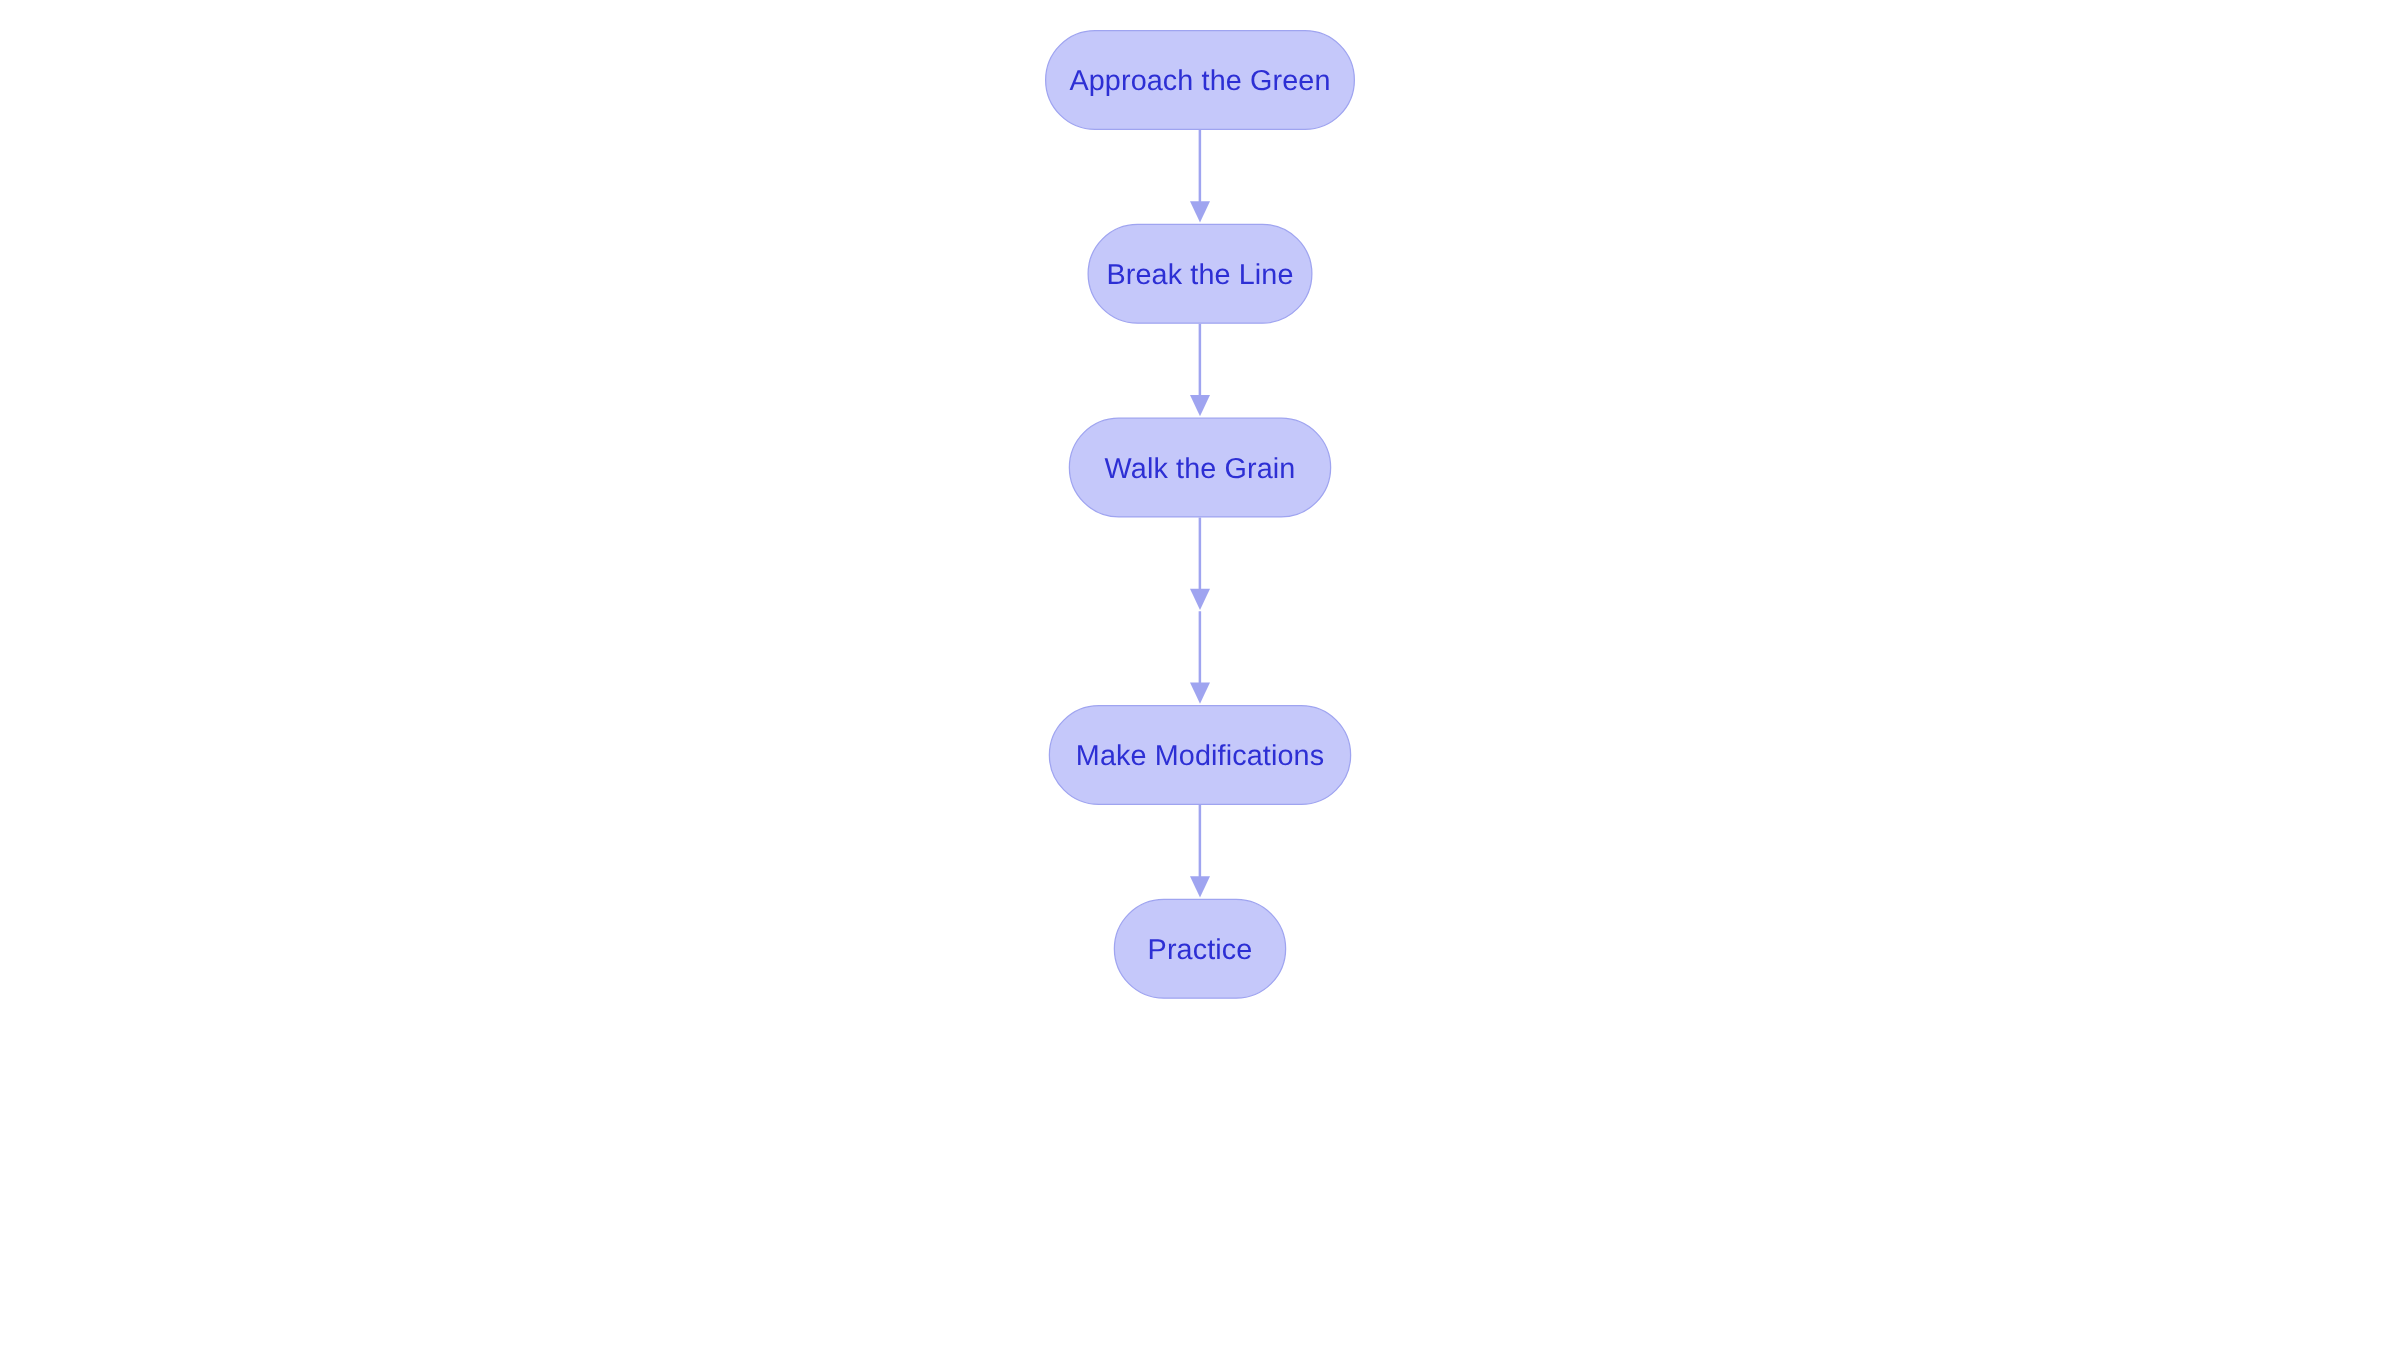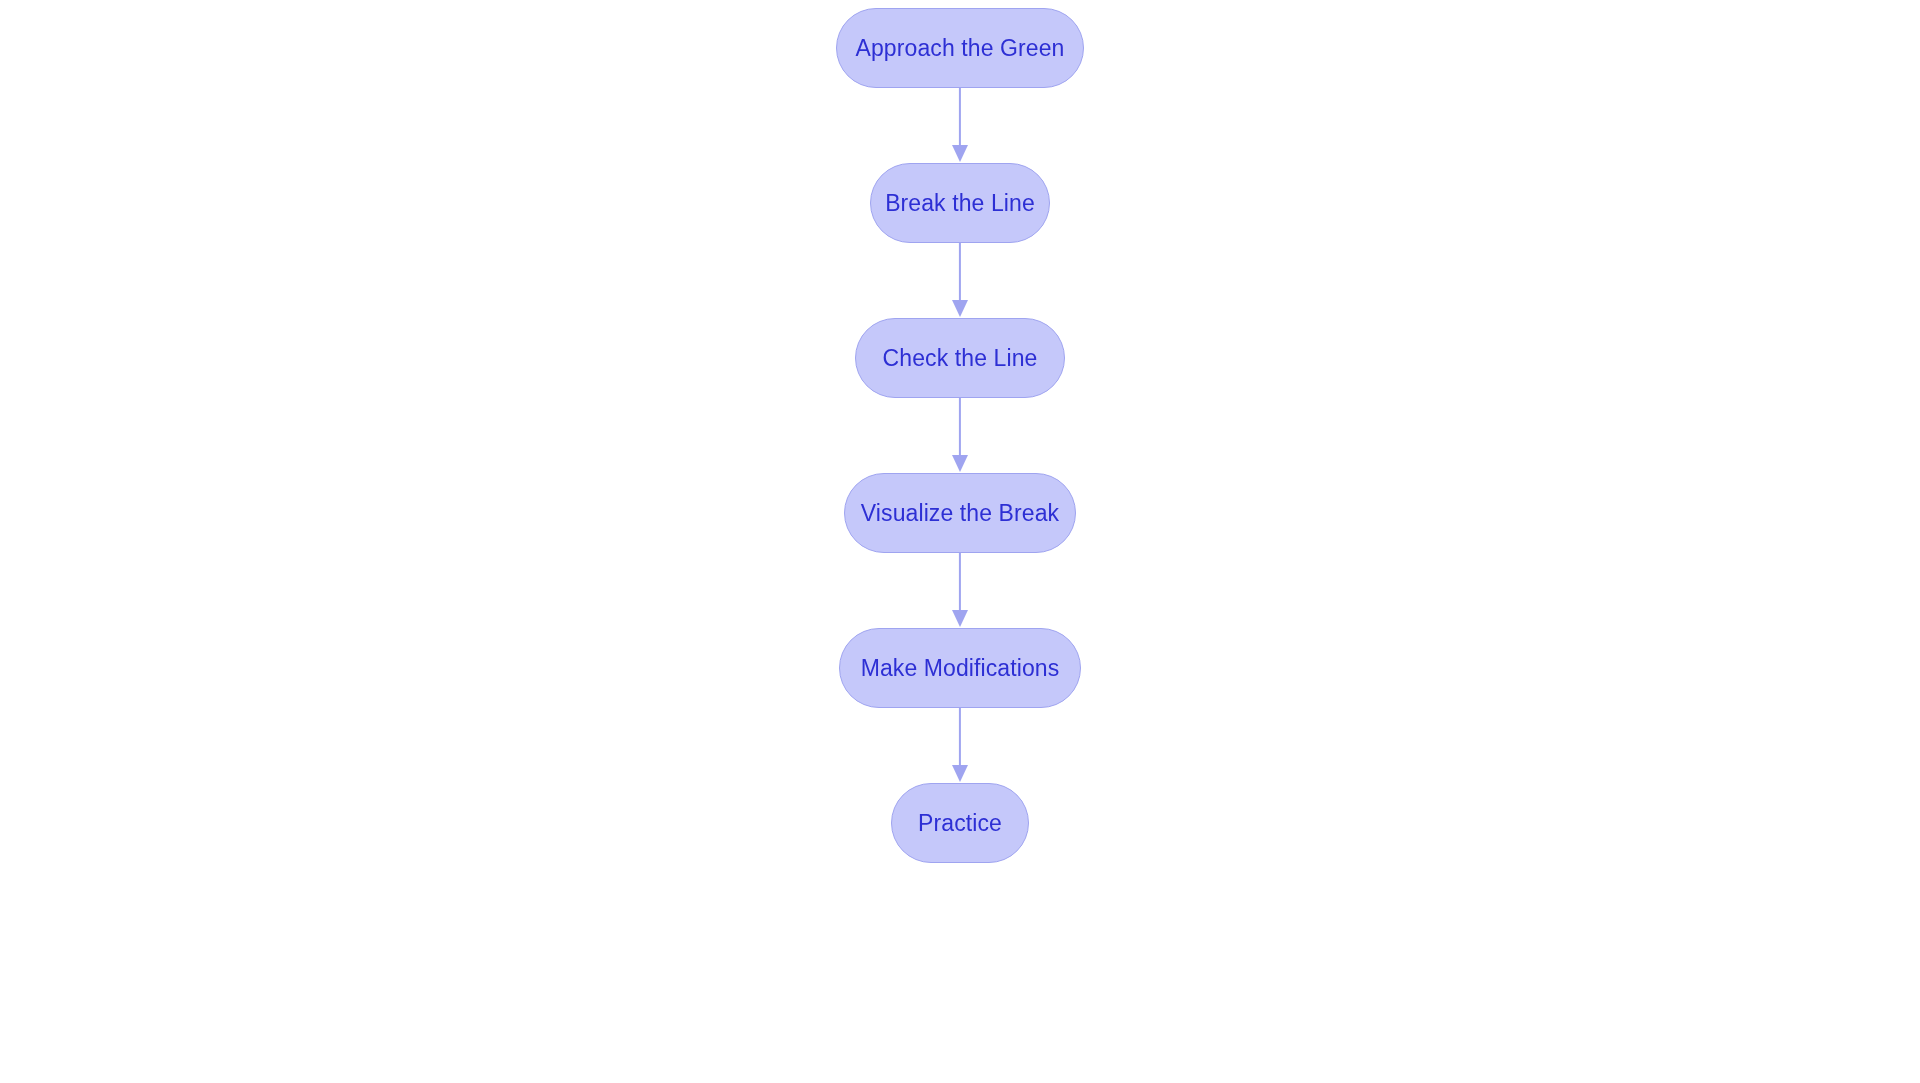--- a/index.html
+++ b/index.html
@@ -25,21 +25,21 @@
   .flow-column {
     position: absolute;
     left: 0;
     top: 0;
     width: 1920px;
     height: 1083px;
     display: flex;
     flex-direction: column;
     align-items: center;
     justify-content: flex-start;
-    padding-top: 8px;
+    padding-top: 24px;
     box-sizing: border-box;
   }
 
   .node {
     box-sizing: border-box;
     height: 80px;
     display: flex;
     align-items: center;
     justify-content: center;
     background: #c5c8fa;
@@ -112,31 +112,28 @@
     <div class="node w-walk">
       <span class="node-label">Break the Line</span>
     </div>
 
     <div class="connector">
       <div class="stem"></div>
       <div class="arrowhead"></div>
     </div>
 
     <div class="node w-check">
-      <span class="node-label">Check the Line</span>
+      <span class="node-label">Walk the Grain</span>
     </div>
 
     <div class="connector">
       <div class="stem"></div>
       <div class="arrowhead"></div>
     </div>
 
-    <div class="node w-visualize">
-      <span class="node-label">Visualize the Break</span>
-    </div>
 
     <div class="connector">
       <div class="stem"></div>
       <div class="arrowhead"></div>
     </div>
 
     <div class="node w-make">
       <span class="node-label">Make Modifications</span>
     </div>
 

